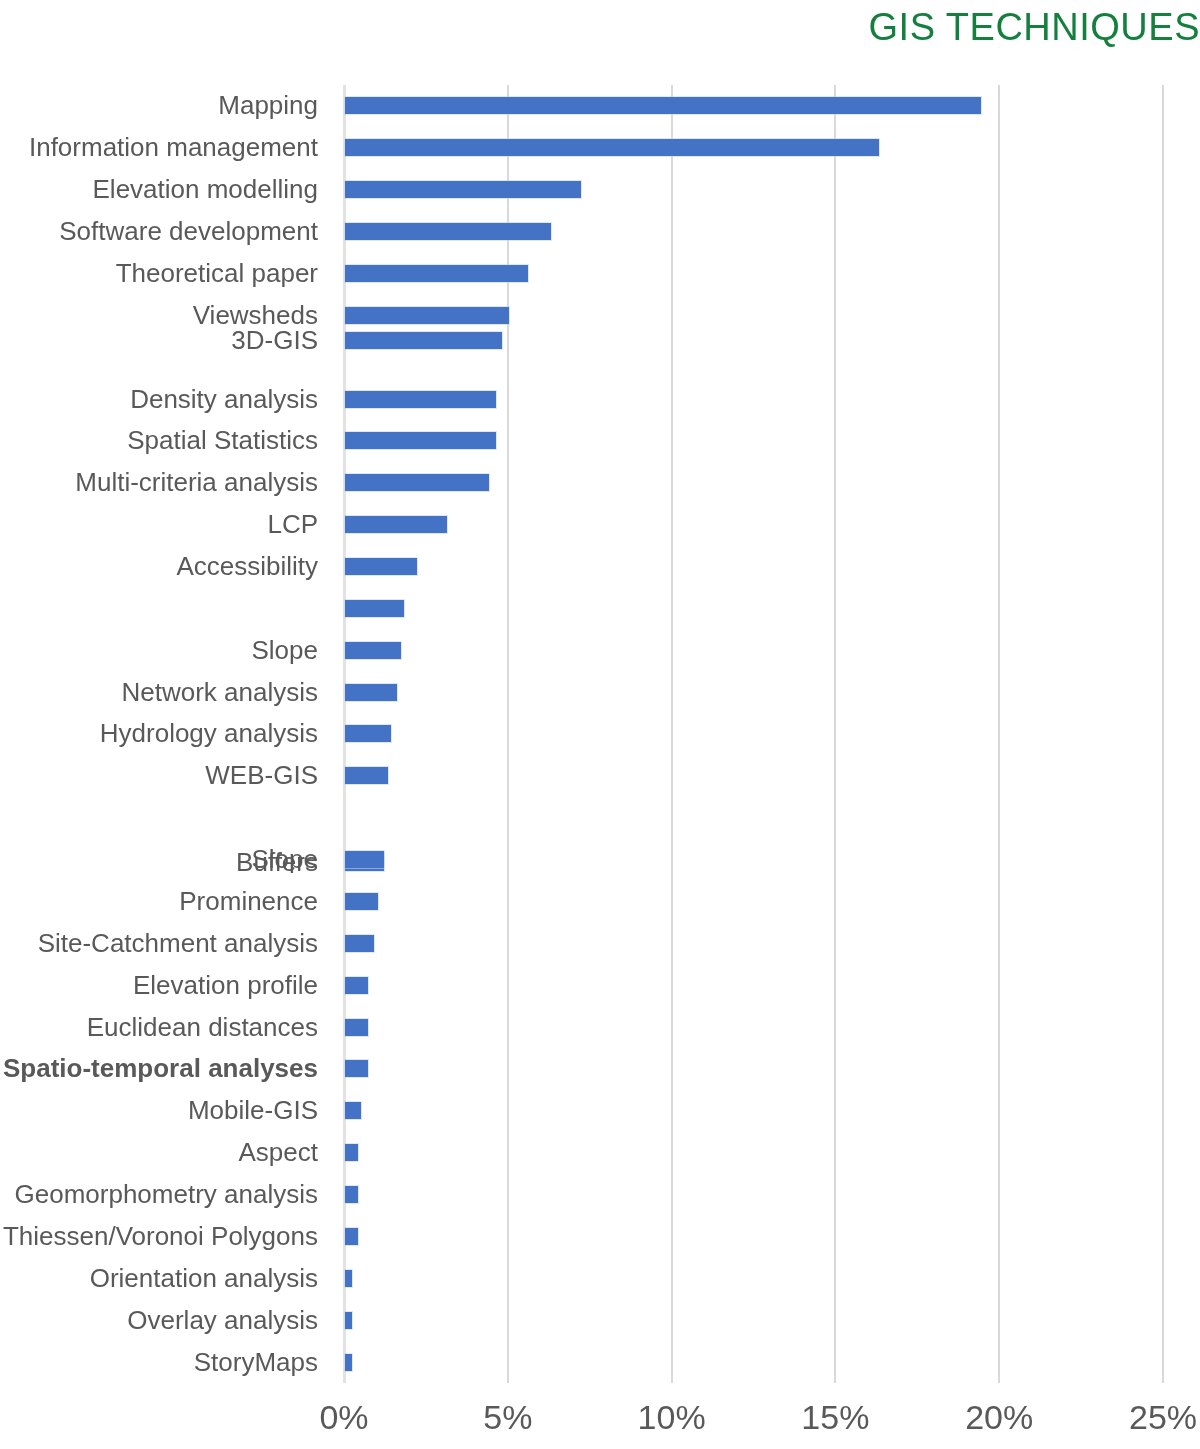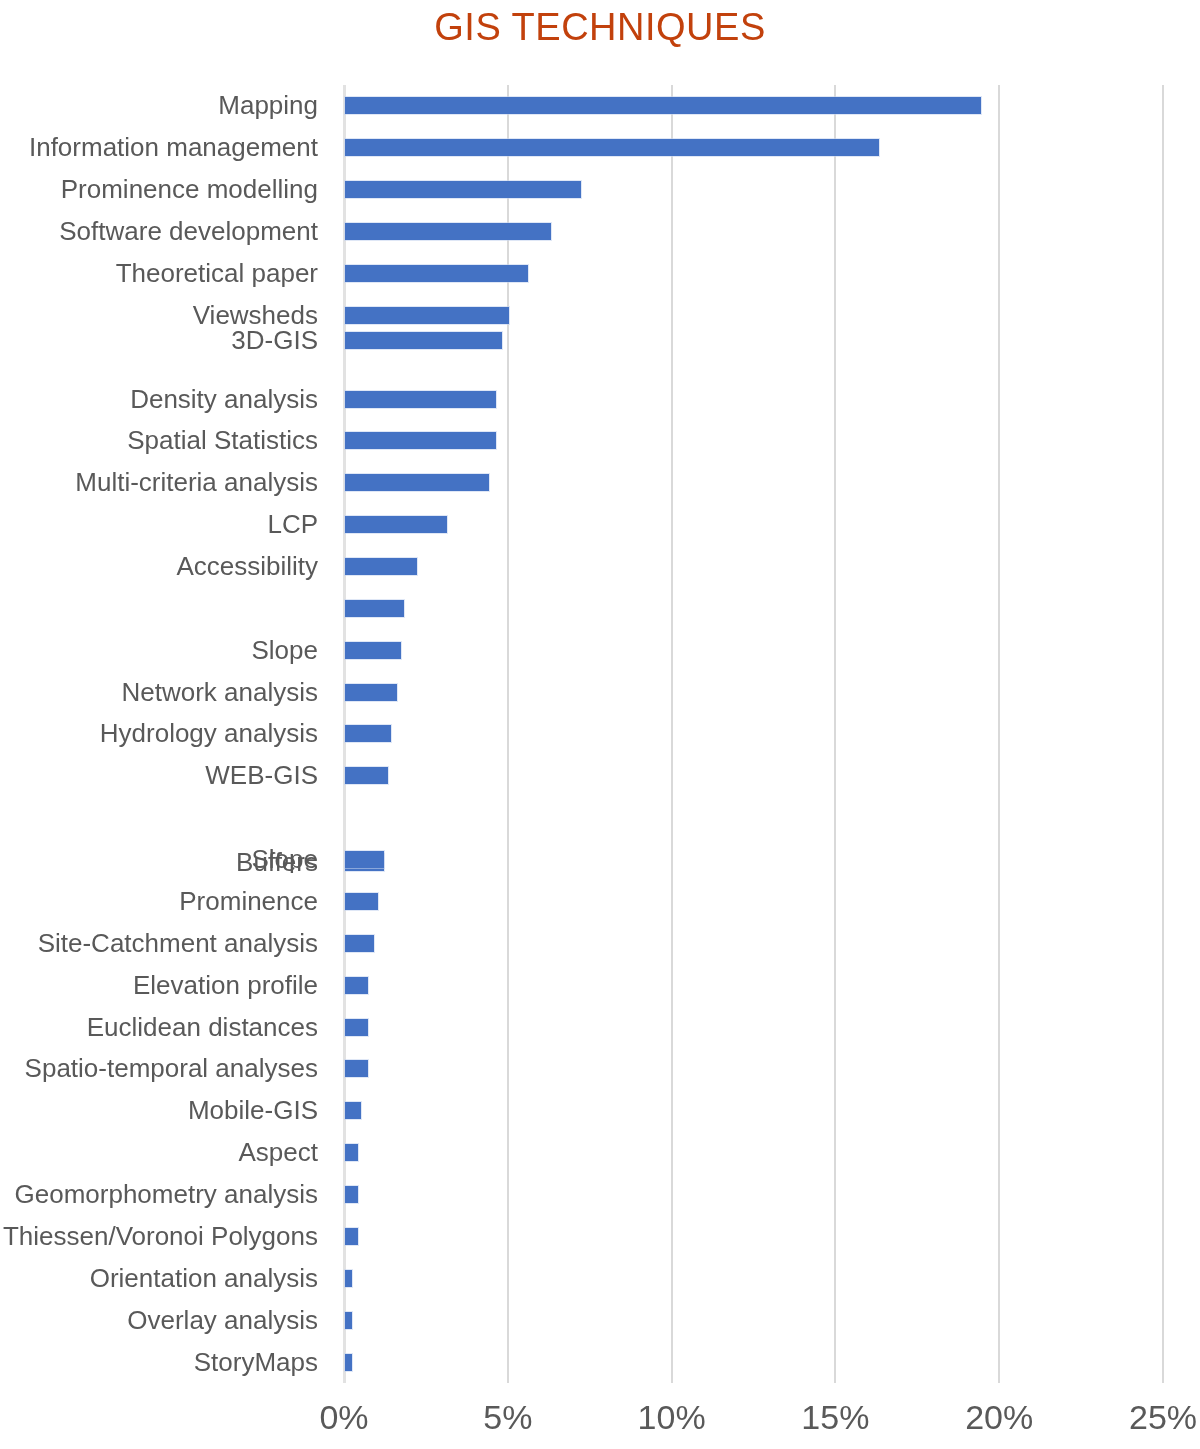--- a/index.html
+++ b/index.html
@@ -13,24 +13,24 @@
     height: 1449px;
     background: #ffffff;
     font-family: "Liberation Sans", sans-serif;
     overflow: hidden;
   }
   .chart-title {
     position: absolute;
     top: 6px;
     left: 0;
     width: 1200px;
-    text-align: center;
+    text-align: right;
     font-size: 38px;
     letter-spacing: 0.5px;
-    color: #c2410c;
+    color: #15803d;
     white-space: nowrap;
   }
   #plot-area {
     position: absolute;
     left: 344px;
     top: 85px;
     width: 819px;
     height: 1298px;
   }
   .gridline {
@@ -97,21 +97,21 @@
   <div id="rows-layer">
       <div class="bar-row" style="top: 85px; height: 41.871px;">
         <div class="cat-label">Mapping</div>
         <div class="bar" style="background: rgb(68, 114, 196); width: 635.544px; top: 12.4355px;"></div>
       </div>
       <div class="bar-row" style="top: 126.871px; height: 41.871px;">
         <div class="cat-label">Information management</div>
         <div class="bar" style="background: rgb(68, 114, 196); width: 533.988px; top: 12.4355px;"></div>
       </div>
       <div class="bar-row" style="top: 168.742px; height: 41.871px;">
-        <div class="cat-label">Prominence modelling</div>
+        <div class="cat-label">Elevation modelling</div>
         <div class="bar" style="background: rgb(68, 114, 196); width: 235.872px; top: 12.4355px;"></div>
       </div>
       <div class="bar-row" style="top: 210.613px; height: 41.871px;">
         <div class="cat-label">Software development</div>
         <div class="bar" style="background: rgb(68, 114, 196); width: 206.388px; top: 12.4355px;"></div>
       </div>
       <div class="bar-row" style="top: 252.484px; height: 41.871px;">
         <div class="cat-label">Theoretical paper</div>
         <div class="bar" style="background: rgb(68, 114, 196); width: 183.456px; top: 12.4355px;"></div>
       </div>
@@ -179,21 +179,21 @@
         <div class="bar" style="background: rgb(68, 114, 196); width: 29.484px; top: 12.4355px;"></div>
       </div>
       <div class="bar-row" style="top: 964.29px; height: 41.871px;">
         <div class="cat-label">Elevation profile</div>
         <div class="bar" style="background: rgb(68, 114, 196); width: 22.932px; top: 12.4355px;"></div>
       </div>
       <div class="bar-row" style="top: 1006.16px; height: 41.871px; text-align: right;">
         <div class="cat-label">Euclidean distances</div>
         <div class="bar" style="background: rgb(68, 114, 196); width: 22.932px; top: 12.4355px;"></div>
       </div>
-      <div class="bar-row" style="top: 1048.03px; height: 41.871px;">
+      <div class="bar-row" style="top: 1048.03px; height: 41.871px; font-weight: bold;">
         <div class="cat-label">Spatio-temporal analyses</div>
         <div class="bar" style="background: rgb(68, 114, 196); width: 22.932px; top: 12.4355px;"></div>
       </div>
       <div class="bar-row" style="top: 1089.9px; height: 41.871px;">
         <div class="cat-label">Mobile-GIS</div>
         <div class="bar" style="background: rgb(68, 114, 196); width: 16.38px; top: 12.4355px;"></div>
       </div>
       <div class="bar-row" style="top: 1131.77px; height: 41.871px;">
         <div class="cat-label">Aspect</div>
         <div class="bar" style="background: rgb(68, 114, 196); width: 13.104px; top: 12.4355px;"></div>

